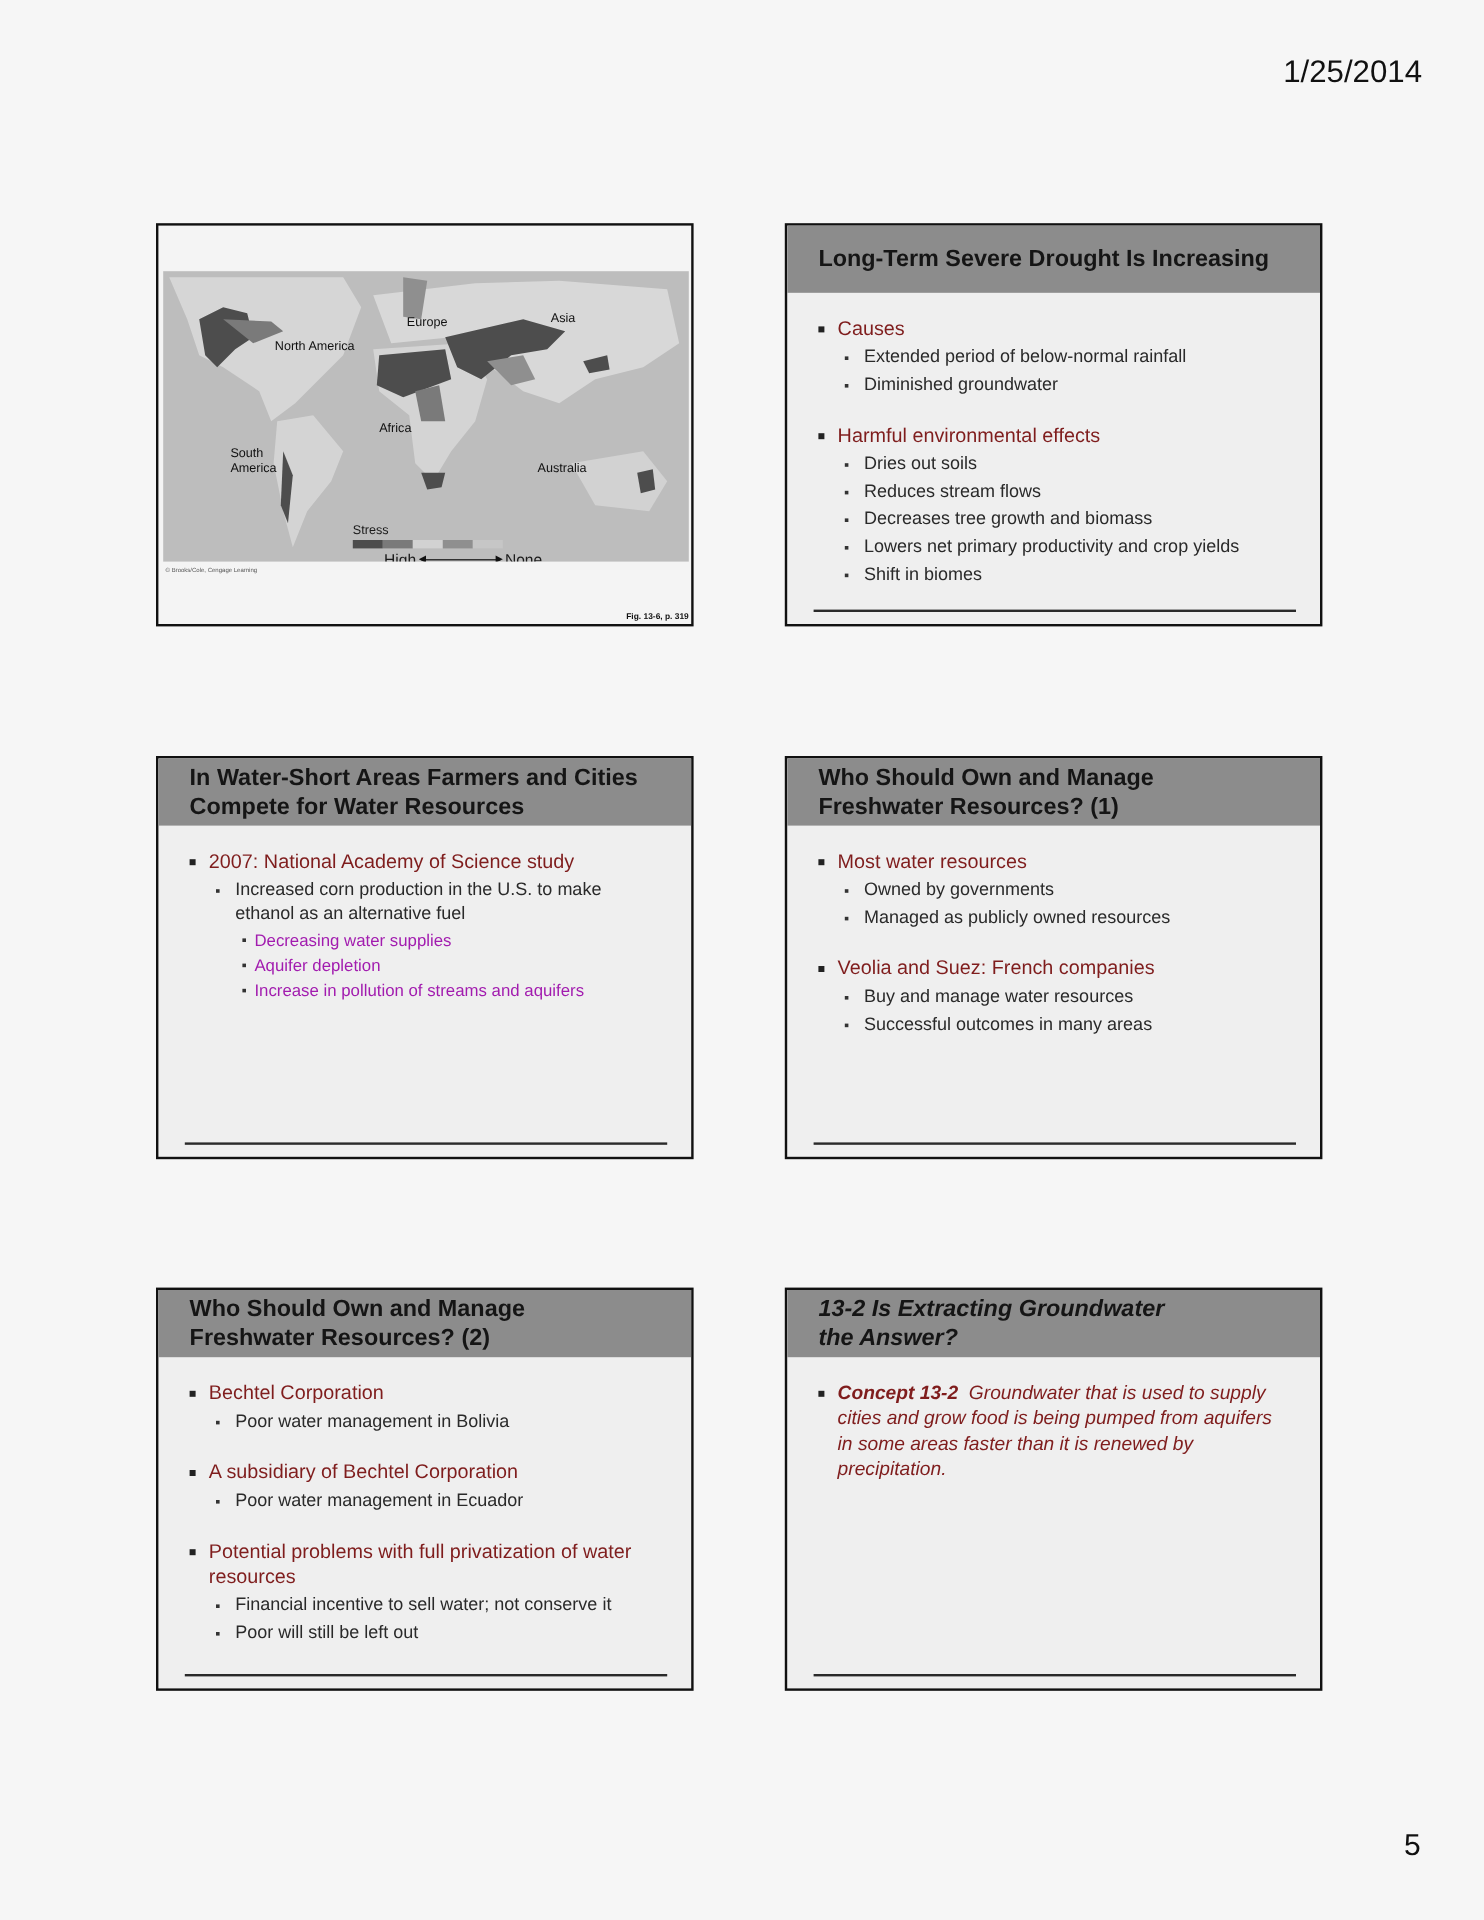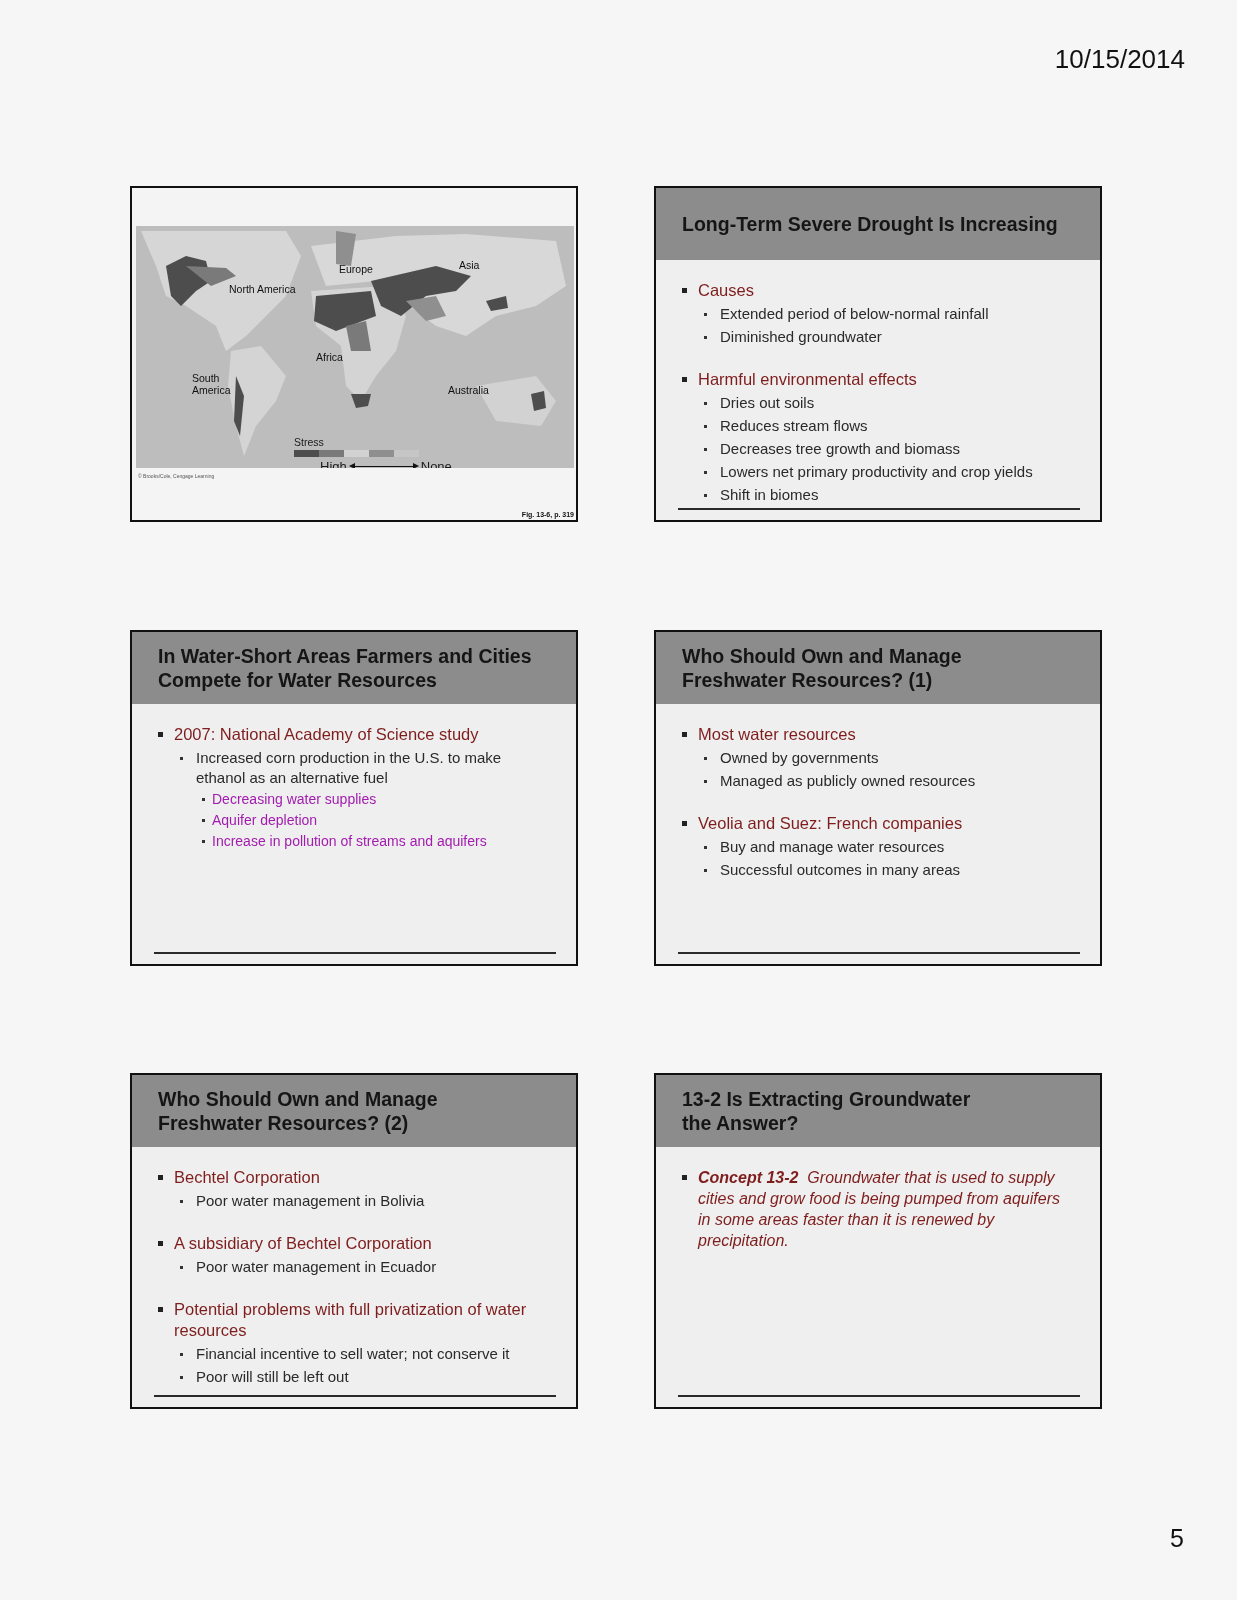--- a/index.html
+++ b/index.html
@@ -7,25 +7,25 @@
     width: 1237px; height: 1600px; background: #f6f6f6; position: relative;
     font-family: "Liberation Sans", sans-serif; color: #1a1a1a; overflow: hidden;
   }
   .date { position: absolute; right: 52px; top: 44px; font-size: 26px; color: #111; }
   .pagenum { position: absolute; left: 1170px; top: 1524px; font-size: 25px; color: #111; }
   .slide {
     position: absolute; width: 444px; height: 332px; border: 2px solid #111;
     background: #efefef; box-sizing: content-box; overflow: hidden;
   }
   .slide .hdr {
-    background: #8c8c8c; height: 72px; box-sizing: border-box;
+    background: #8c8c8c; height: 56px; box-sizing: border-box;
     padding: 0 20px 0 26px; display: flex; align-items: center;
     font-weight: bold; font-size: 19.5px; line-height: 24px; color: #151515;
   }
-  .slide .hdr.italic { }
+  .slide .hdr.italic { font-style: italic; }
   .slide .body { padding: 18px 24px 0 26px; }
   .slide .foot { position: absolute; left: 22px; right: 20px; bottom: 10px; height: 2px; background: #2a2a2a; }
   ul { list-style: none; margin: 0; padding: 0; }
   .l1 { position: relative; padding-left: 16px; font-size: 16.5px; line-height: 21px; color: #7f1d1d; margin-top: 2px; }
   .l1::before { content: ""; position: absolute; left: 0; top: 8px; width: 5px; height: 5px; background: #222; }
   .l1.gap { margin-top: 22px; }
   .l2 { position: relative; padding-left: 20px; margin-left: 18px; font-size: 15px; line-height: 20px; color: #2a2a2a; margin-top: 3px; }
   .l2::before { content: ""; position: absolute; left: 4px; top: 9px; width: 3px; height: 3px; background: #333; }
   .l3 { position: relative; padding-left: 12px; margin-left: 42px; font-size: 14px; line-height: 19px; color: #a21caf; margin-top: 2px; }
   .l3::before { content: ""; position: absolute; left: 2px; top: 8px; width: 3px; height: 3px; background: #333; }
@@ -44,21 +44,21 @@
   .legend .axis { font-size: 13px; display: flex; align-items: center; margin-top: 2px; padding-left: 26px; }
   .legend .arrow { width: 66px; height: 1px; background: #111; margin: 0 4px; position: relative; }
   .legend .arrow::before { content: ""; position: absolute; left: -2px; top: -3px; border-right: 6px solid #111; border-top: 3px solid transparent; border-bottom: 3px solid transparent; }
   .legend .arrow::after { content: ""; position: absolute; right: -2px; top: -3px; border-left: 6px solid #111; border-top: 3px solid transparent; border-bottom: 3px solid transparent; }
   .credit { position: absolute; left: 6px; top: 285px; font-size: 5px; color: #555; }
   .figref { position: absolute; right: 2px; bottom: 2px; font-size: 7px; font-weight: bold; color: #111; }
 </style>
 </head>
 <body>
 
-<div class="date">10/15/2014</div>
+<div class="date">1/25/2014</div>
 
 <div class="slide map" style="left:130px; top:186px;">
   <div class="mapbox">
     <svg width="438" height="242" viewBox="0 0 438 242">
 
       <path d="M5,5 L150,5 L165,30 L150,70 L130,90 L110,110 L90,125 L80,100 L50,80 L30,70 L20,40 Z" fill="#d6d6d6"></path>
       <path d="M95,125 L125,120 L150,150 L140,175 L120,200 L108,230 L100,200 L92,160 Z" fill="#d4d4d4"></path>
       <path d="M175,20 L260,10 L330,8 L420,15 L430,60 L400,80 L360,90 L330,110 L300,100 L260,70 L240,55 L190,60 Z" fill="#d8d8d8"></path>
       <path d="M175,65 L250,60 L270,90 L260,125 L240,150 L225,175 L210,160 L205,120 L180,100 Z" fill="#d4d4d4"></path>
       <path d="M340,160 L400,150 L420,175 L405,200 L360,195 Z" fill="#d2d2d2"></path>

